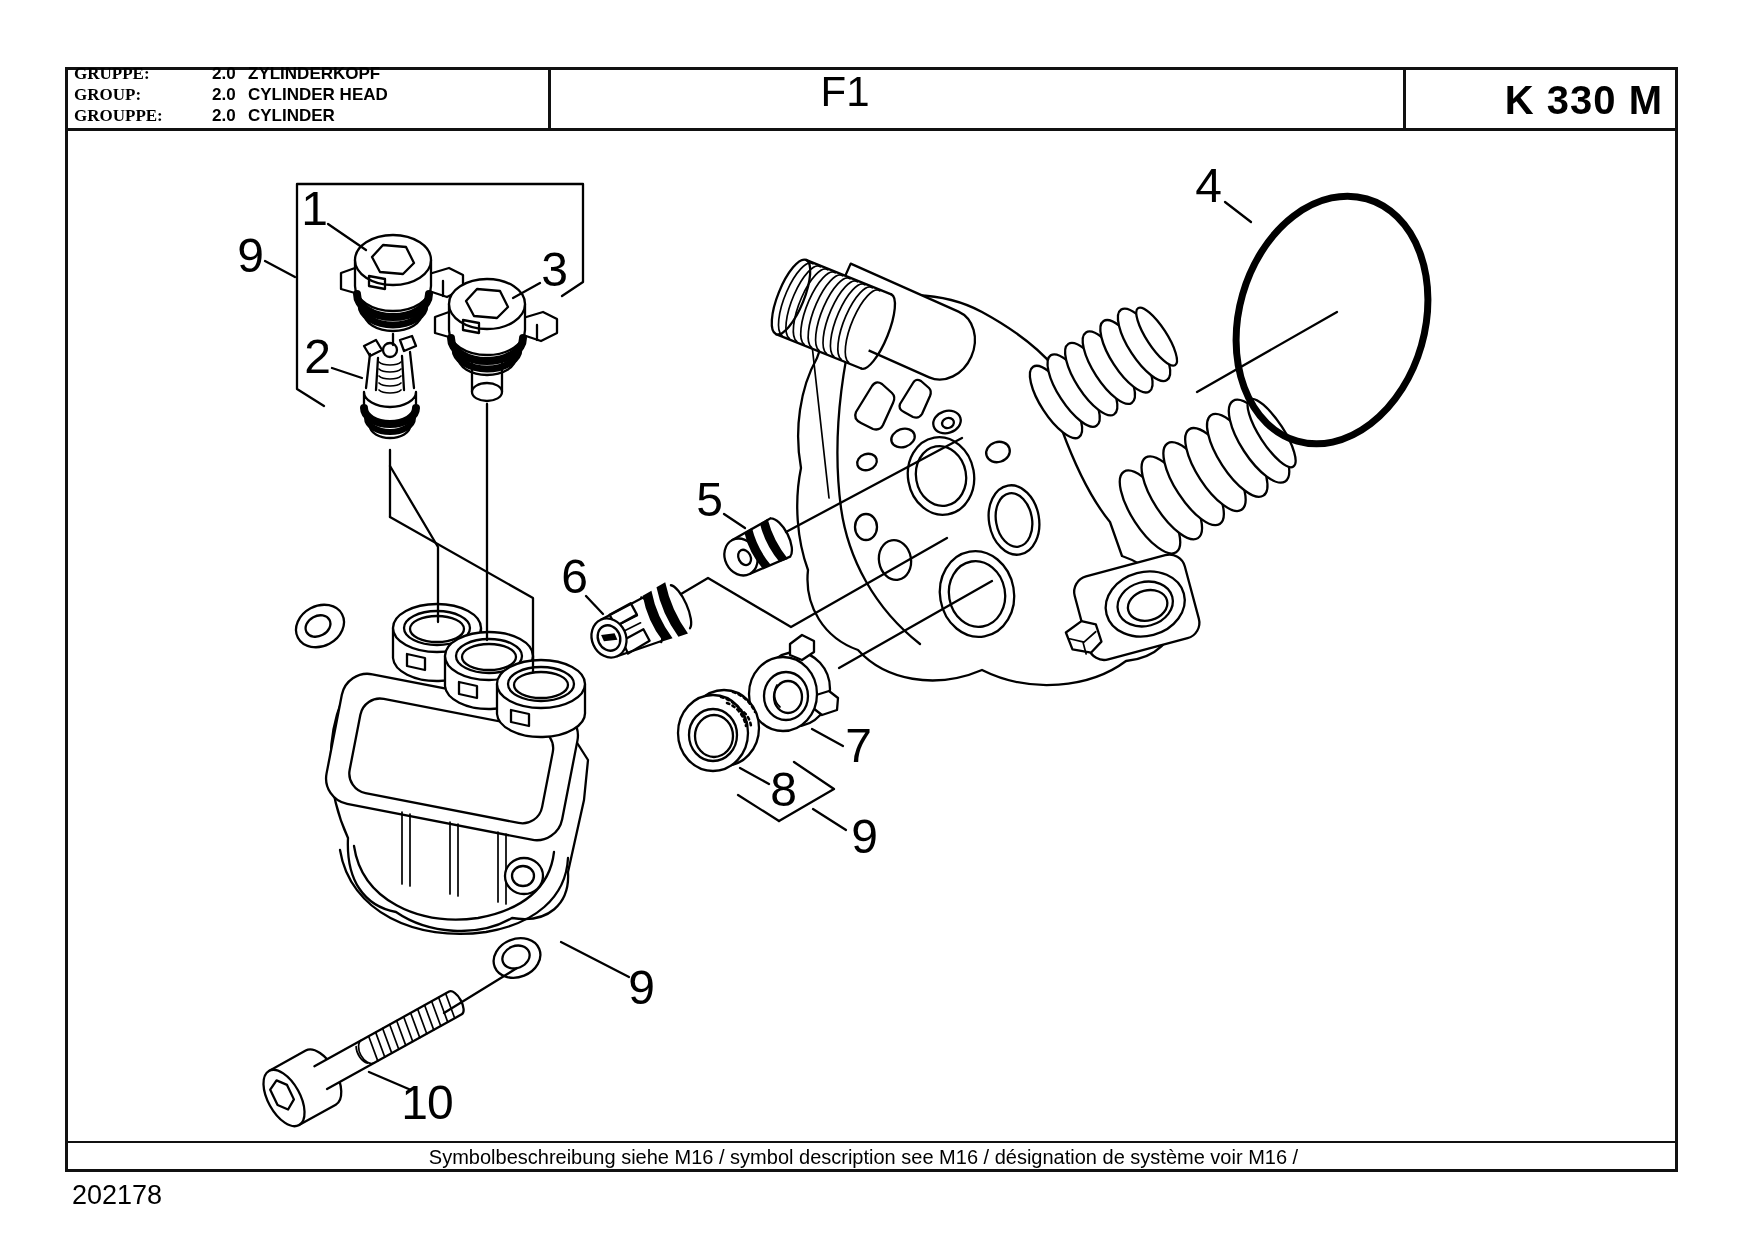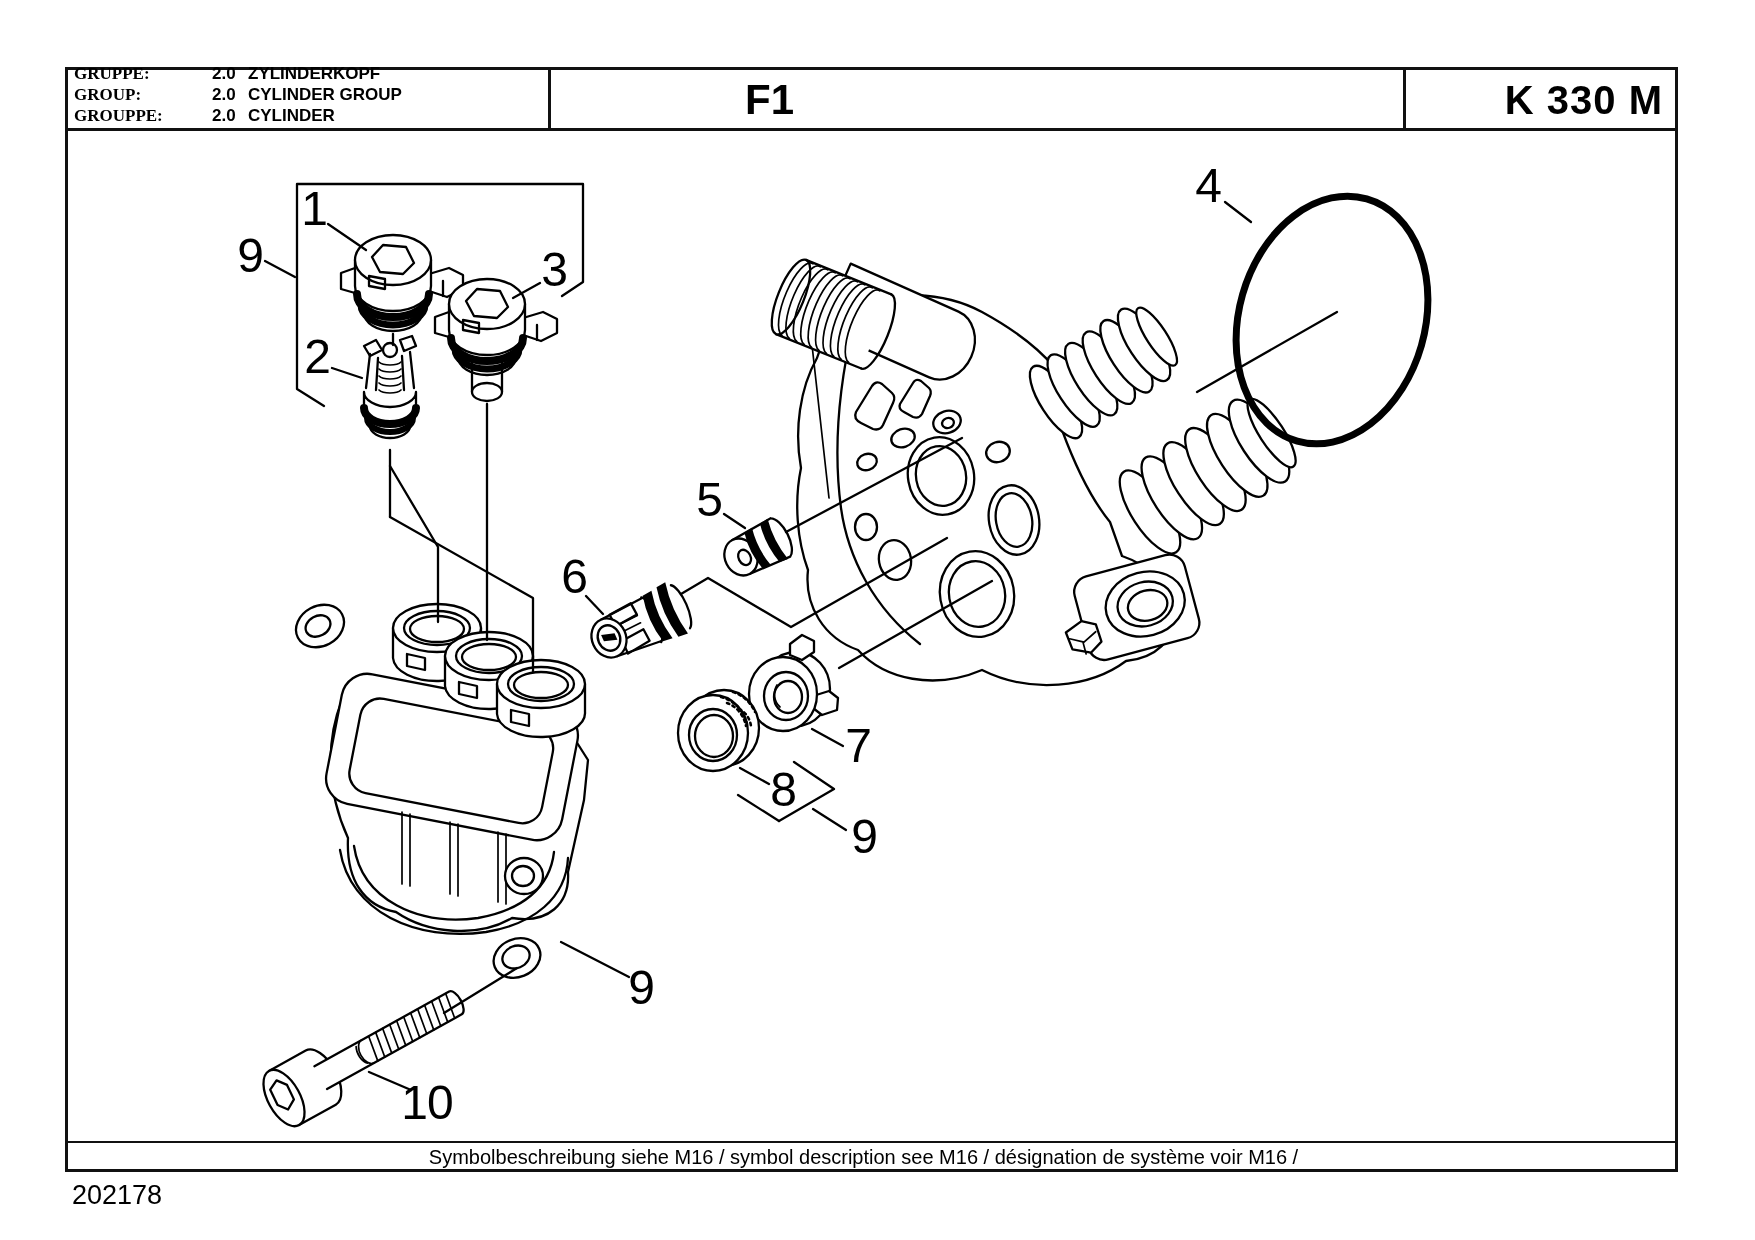--- a/index.html
+++ b/index.html
@@ -7,22 +7,22 @@
         font-family:"Liberation Sans",sans-serif;color:#000;}
   
   #frame{position:absolute;left:65px;top:67px;width:1613px;height:1105px;
          border:3px solid #111;box-sizing:border-box;}
   .hline{position:absolute;background:#111;height:3px;}
   .vline{position:absolute;background:#111;width:3px;}
   #header-rows{position:absolute;left:74px;top:63px;font-weight:bold;font-size:17px;line-height:21px;}
   .hrow span{display:inline-block;}
   .hcol1{width:114px;font-family:Liberation Serif, serif;}
   .hcol2{width:36px;margin-left:24px;}
-  #page-code{position:absolute;left:745px;top:76px;width:200px;text-align:left;
-             font-weight:bold;font-size:42px;}
+  #page-code{position:absolute;left:745px;top:68px;width:200px;text-align:center;
+             font-weight:normal;font-size:42px;}
   #model-code{position:absolute;left:1410px;top:78px;width:253px;text-align:right;
               font-weight:bold;font-size:40px;letter-spacing:1px;}
   #footer-note{position:absolute;left:57px;top:1146px;width:1613px;text-align:center;font-size:20px;}
   #doc-left{position:absolute;left:72px;top:1180px;font-size:27px;}
   #doc-right{position:absolute;left:1100px;top:1180px;width:572px;text-align:right;font-size:21px;}
   #doc-right span{margin-left:48px;}
   
   svg{position:absolute;left:0;top:0;}
   .ln, svg path, svg ellipse, svg line, svg rect, svg circle{
       stroke:#000;fill:none;stroke-width:2.3;stroke-linecap:round;stroke-linejoin:round;}
@@ -277,21 +277,21 @@
   <div class="hline" style="left:65px;top:128px;width:1613px;"></div>
   <div class="vline" style="left:548px;top:67px;height:64px;"></div>
   <div class="vline" style="left:1403px;top:67px;height:64px;"></div>
   <div class="hline" style="left:65px;top:1141px;width:1613px;height:2px;"></div>
 
   <div id="header-rows">
     <div class="hrow">
       <span class="hcol1">GRUPPE:</span><span class="hcol2">2.0</span><span>ZYLINDERKOPF</span>
     </div>
     <div class="hrow">
-      <span class="hcol1">GROUP:</span><span class="hcol2">2.0</span><span>CYLINDER GROUP</span>
+      <span class="hcol1">GROUP:</span><span class="hcol2">2.0</span><span>CYLINDER HEAD</span>
     </div>
     <div class="hrow">
       <span class="hcol1">GROUPPE:</span><span class="hcol2">2.0</span><span>CYLINDER</span>
     </div>
   </div>
 
   <div id="page-code">F1</div>
   <div id="model-code">K 330 M</div>
 
   <div id="footer-note">Symbolbeschreibung siehe M16 / symbol description see M16 / désignation de système voir M16 /</div>

